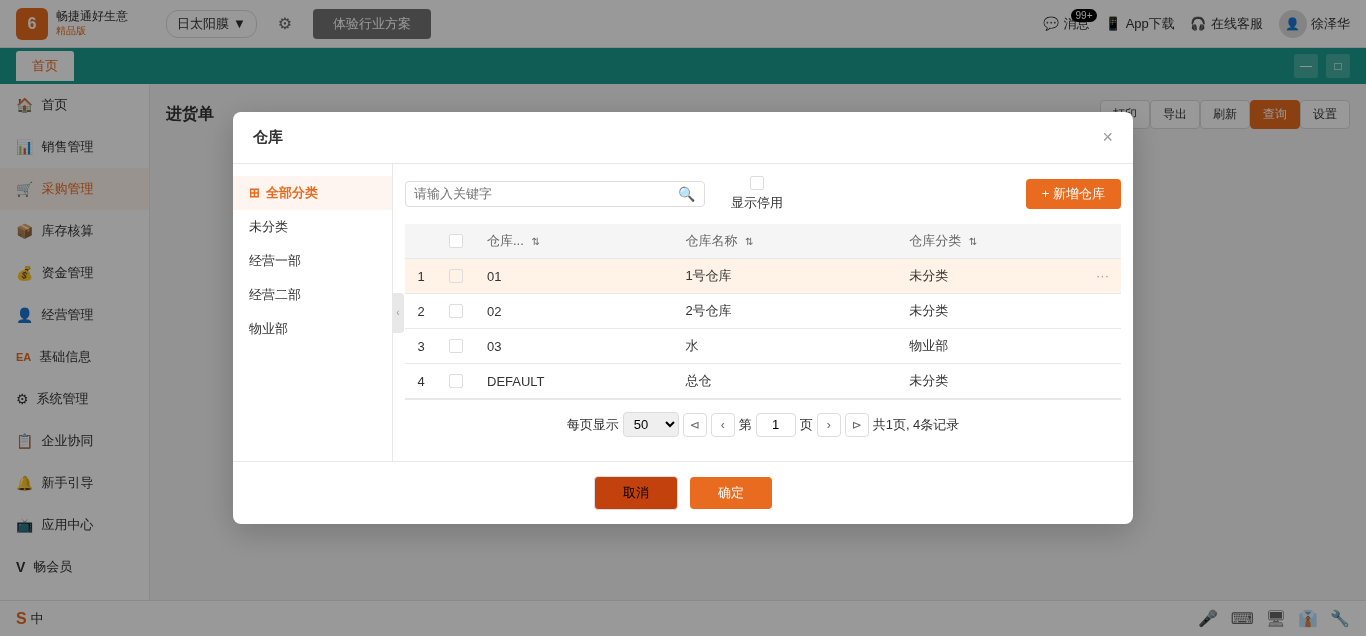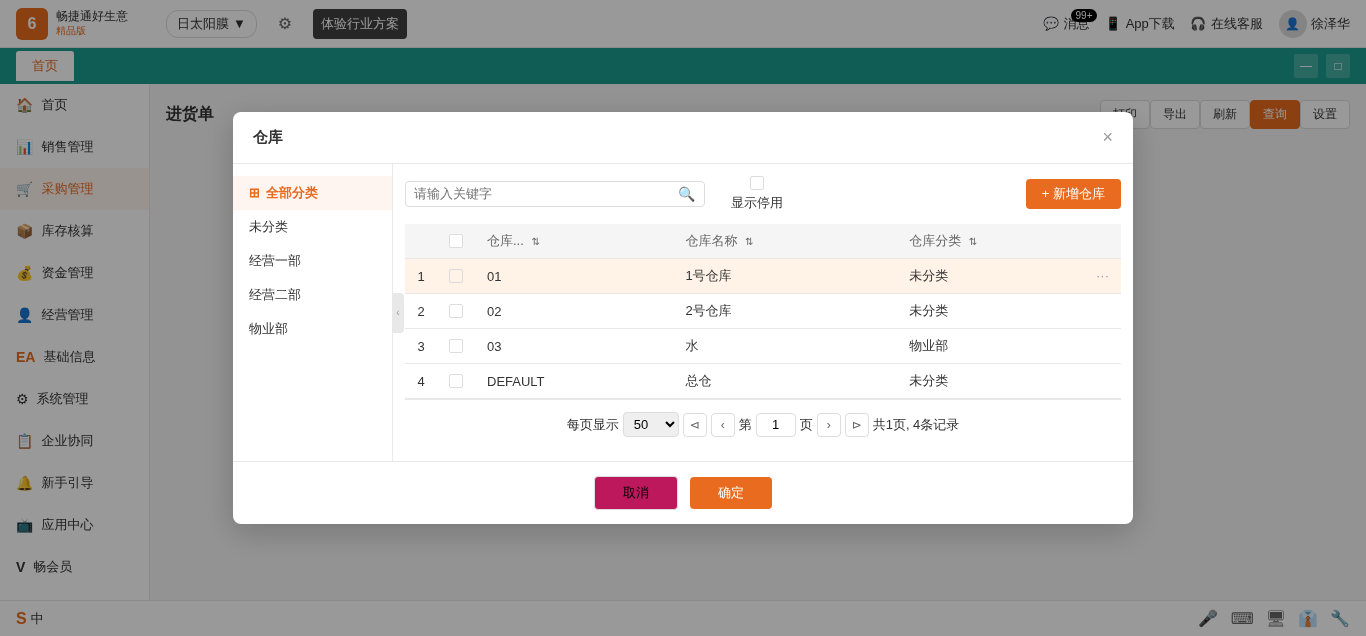--- a/index.html
+++ b/index.html
@@ -39,23 +39,23 @@
       border: 1px solid #ddd; border-radius: 12px;
       padding: 4px 10px; cursor: pointer; background: #fff;
       font-size: 13px; color: #333;
     }
     .gear-btn {
       width: 32px; height: 32px;
       display: flex; align-items: center; justify-content: center;
       cursor: pointer; color: #666; font-size: 16px;
     }
     .trial-btn {
-      background: #404040; color: #fff;
+      background: #737373; color: #fff;
       border: none; border-radius: 4px;
-      padding: 6px 8px; cursor: pointer; font-size: 13px;
+      padding: 6px 20px; cursor: pointer; font-size: 13px;
     }
     .header-right {
       display: flex; align-items: center; gap: 16px;
     }
     .header-icon-item {
       display: flex; align-items: center; gap: 4px;
       cursor: pointer; color: #333; font-size: 13px; position: relative;
     }
     .badge {
       background: #000000; color: #fff;
@@ -276,21 +276,21 @@
     }
 
     
     .modal-footer {
       display: flex; align-items: center; justify-content: center;
       gap: 12px; padding: 14px 20px;
       border-top: 1px solid #e8e8e8;
     }
     .cancel-btn {
       padding: 7px 28px; border: 1px solid #ddd;
-      background: #be185d; border-radius: 4px; cursor: pointer; font-size: 13px;
+      background: #c2410c; border-radius: 4px; cursor: pointer; font-size: 13px;
     }
     .confirm-btn {
       padding: 7px 28px; border: none;
       background: #e86b1f; color: #fff; border-radius: 4px; cursor: pointer; font-size: 13px;
     }
 
     
     .bottom-bar {
       position: fixed; bottom: 0; left: 0; right: 0;
       height: 36px; background: #fff;
@@ -383,21 +383,21 @@
     </div>
     <div class="sidebar-item">
       <span class="icon">💰</span>
       <span>资金管理</span>
     </div>
     <div class="sidebar-item">
       <span class="icon">👤</span>
       <span>经营管理</span>
     </div>
     <div class="sidebar-item">
-      <span class="icon" style="font-size:14px;font-weight:bold;color:#e86b1f;">EA</span>
+      <span class="icon" style="font-size:11px;font-weight:bold;color:#e86b1f;">EA</span>
       <span>基础信息</span>
     </div>
     <div class="sidebar-item">
       <span class="icon">⚙</span>
       <span>系统管理</span>
     </div>
     <div class="sidebar-item">
       <span class="icon">📋</span>
       <span>企业协同</span>
     </div>

